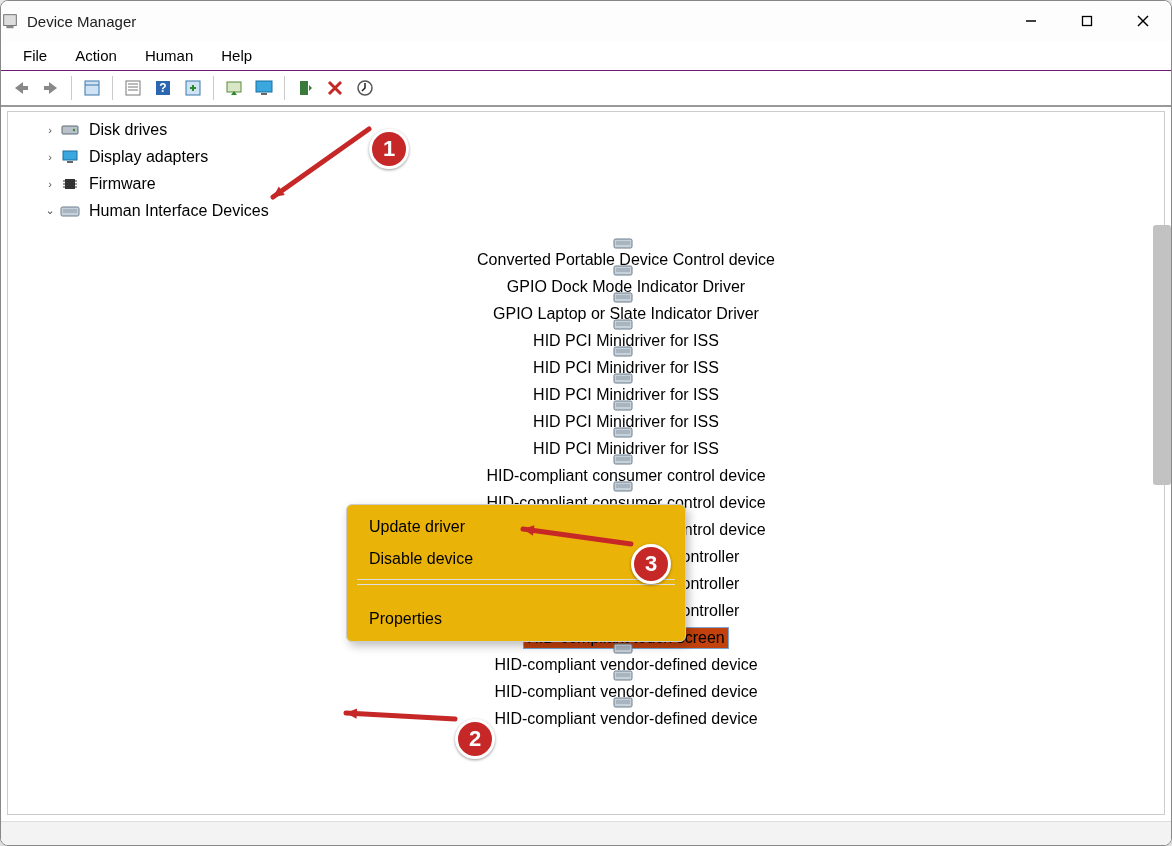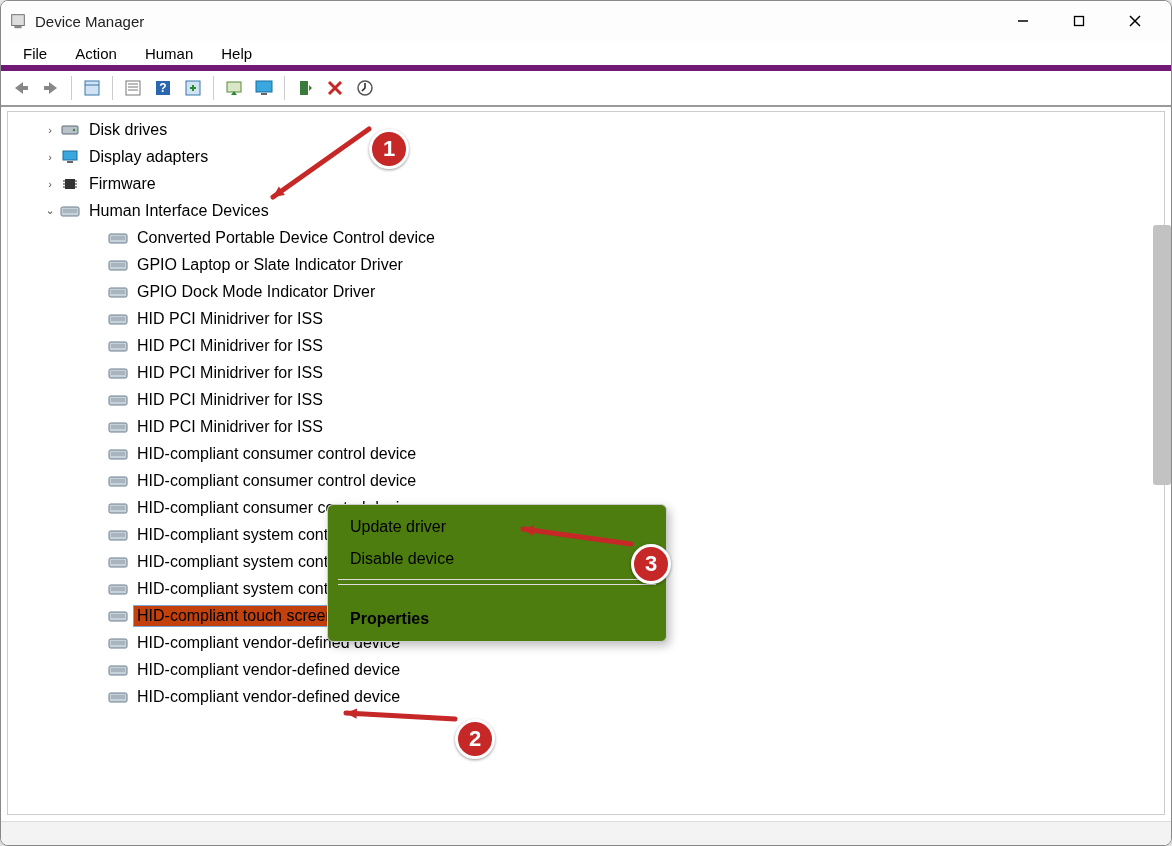--- a/index.html
+++ b/index.html
@@ -17,21 +17,21 @@
     border-radius: 8px;
     overflow: hidden;
     position: relative;
     box-shadow: 0 2px 10px rgba(0,0,0,0.2);
   }
   
   .titlebar {
     height: 40px;
     display: flex;
     align-items: center;
-    padding: 0 8px;
+    padding: 0 0;
     background: #fdfdfd;
   }
   .titlebar .app-icon {
     width: 18px; height: 18px;
     margin-right: 8px;
     display:inline-block;
   }
   .titlebar .title { font-size: 15px; color:#222; }
   .win-controls {
     margin-left: auto;
@@ -43,21 +43,21 @@
     display: flex; align-items: center; justify-content: center;
     cursor: pointer;
   }
   .win-btn svg { width:14px; height:14px; }
 
   
   .menubar {
     height: 30px;
     display:flex; align-items:center;
     padding: 0 8px;
-    border-bottom:6px solid #701a75;
+    border-bottom:1px solid #701a75;
   }
   .menu-item {
     padding: 4px 14px;
     cursor: pointer;
     font-size: 15px;
   }
 
   
   .toolbar {
     height: 36px;
@@ -94,54 +94,54 @@
   }
   .row .expander {
     width:20px; text-align:center; color:#555; font-size:11px;
     cursor:pointer;
   }
   .row .icon {
     width:20px; height:20px; margin-right:6px;
     display:inline-flex; align-items:center; justify-content:center;
   }
   .row.depth0 { padding-left: 32px; }
-  .row.depth1 { padding-left: 80px; }
+  .row.depth1 { padding-left: 80px; flex-direction: column; }
   .row .expander.placeholder { visibility:hidden; }
   .row.selected .label {
     background:#c2410c;
     outline:1px solid #7aa7d6;
   }
   .row .label { padding:1px 3px; }
 
   
   .scrollbar-thumb {
     position:absolute; right:0; top:224px;
     width:18px; height:260px; background:#c2c2c2;
     border-radius:3px;
   }
 
   
   .context-menu {
     position:absolute;
-    left: 326px; top: 503px;
+    left: 345px; top: 503px;
     width: 340px;
-    background:#4d7c0f;
+    background:#eab308;
     border:1px solid #ccc;
     box-shadow: 3px 4px 10px rgba(0,0,0,0.25);
     padding: 6px 0;
     border-radius:6px;
     z-index:50;
   }
   .cm-item {
     padding: 7px 22px;
     font-size:16px;
     cursor:pointer;
   }
   .cm-sep { height:1px; background:#ddd; margin:4px 10px; }
-  .cm-item.bold { font-weight:700;margin-top:18px; }
+  .cm-item.bold { font-weight:400;margin-top:18px; }
 
   
   .badge {
     position:absolute;
     width:40px; height:40px;
     border-radius:50%;
     background:#c62828;
     border:3px solid #fff;
     color:#fff;
     display:flex; align-items:center; justify-content:center;
@@ -336,32 +336,32 @@
       </div>
       <div class="row depth1">
         <span class="expander placeholder">›</span>
         <span class="icon">
           <svg width="20" height="14" viewBox="0 0 20 14">
             <rect x="1" y="3" width="18" height="9" rx="1.5" fill="#c7d1da" stroke="#6c7e8e"></rect>
             <line x1="3" y1="6" x2="17" y2="6" stroke="#8a97a3"></line>
             <line x1="3" y1="8" x2="17" y2="8" stroke="#8a97a3"></line>
           </svg>
         </span>
+        <span class="label">GPIO Dock Mode Indicator Driver</span>
+      </div>
+      <div class="row depth1">
+        <span class="expander placeholder">›</span>
+        <span class="icon">
+          <svg width="20" height="14" viewBox="0 0 20 14">
+            <rect x="1" y="3" width="18" height="9" rx="1.5" fill="#c7d1da" stroke="#6c7e8e"></rect>
+            <line x1="3" y1="6" x2="17" y2="6" stroke="#8a97a3"></line>
+            <line x1="3" y1="8" x2="17" y2="8" stroke="#8a97a3"></line>
+          </svg>
+        </span>
         <span class="label">GPIO Laptop or Slate Indicator Driver</span>
-      </div>
-      <div class="row depth1">
-        <span class="expander placeholder">›</span>
-        <span class="icon">
-          <svg width="20" height="14" viewBox="0 0 20 14">
-            <rect x="1" y="3" width="18" height="9" rx="1.5" fill="#c7d1da" stroke="#6c7e8e"></rect>
-            <line x1="3" y1="6" x2="17" y2="6" stroke="#8a97a3"></line>
-            <line x1="3" y1="8" x2="17" y2="8" stroke="#8a97a3"></line>
-          </svg>
-        </span>
-        <span class="label">GPIO Dock Mode Indicator Driver</span>
       </div>
       <div class="row depth1">
         <span class="expander placeholder">›</span>
         <span class="icon">
           <svg width="20" height="14" viewBox="0 0 20 14">
             <rect x="1" y="3" width="18" height="9" rx="1.5" fill="#c7d1da" stroke="#6c7e8e"></rect>
             <line x1="3" y1="6" x2="17" y2="6" stroke="#8a97a3"></line>
             <line x1="3" y1="8" x2="17" y2="8" stroke="#8a97a3"></line>
           </svg>
         </span>

